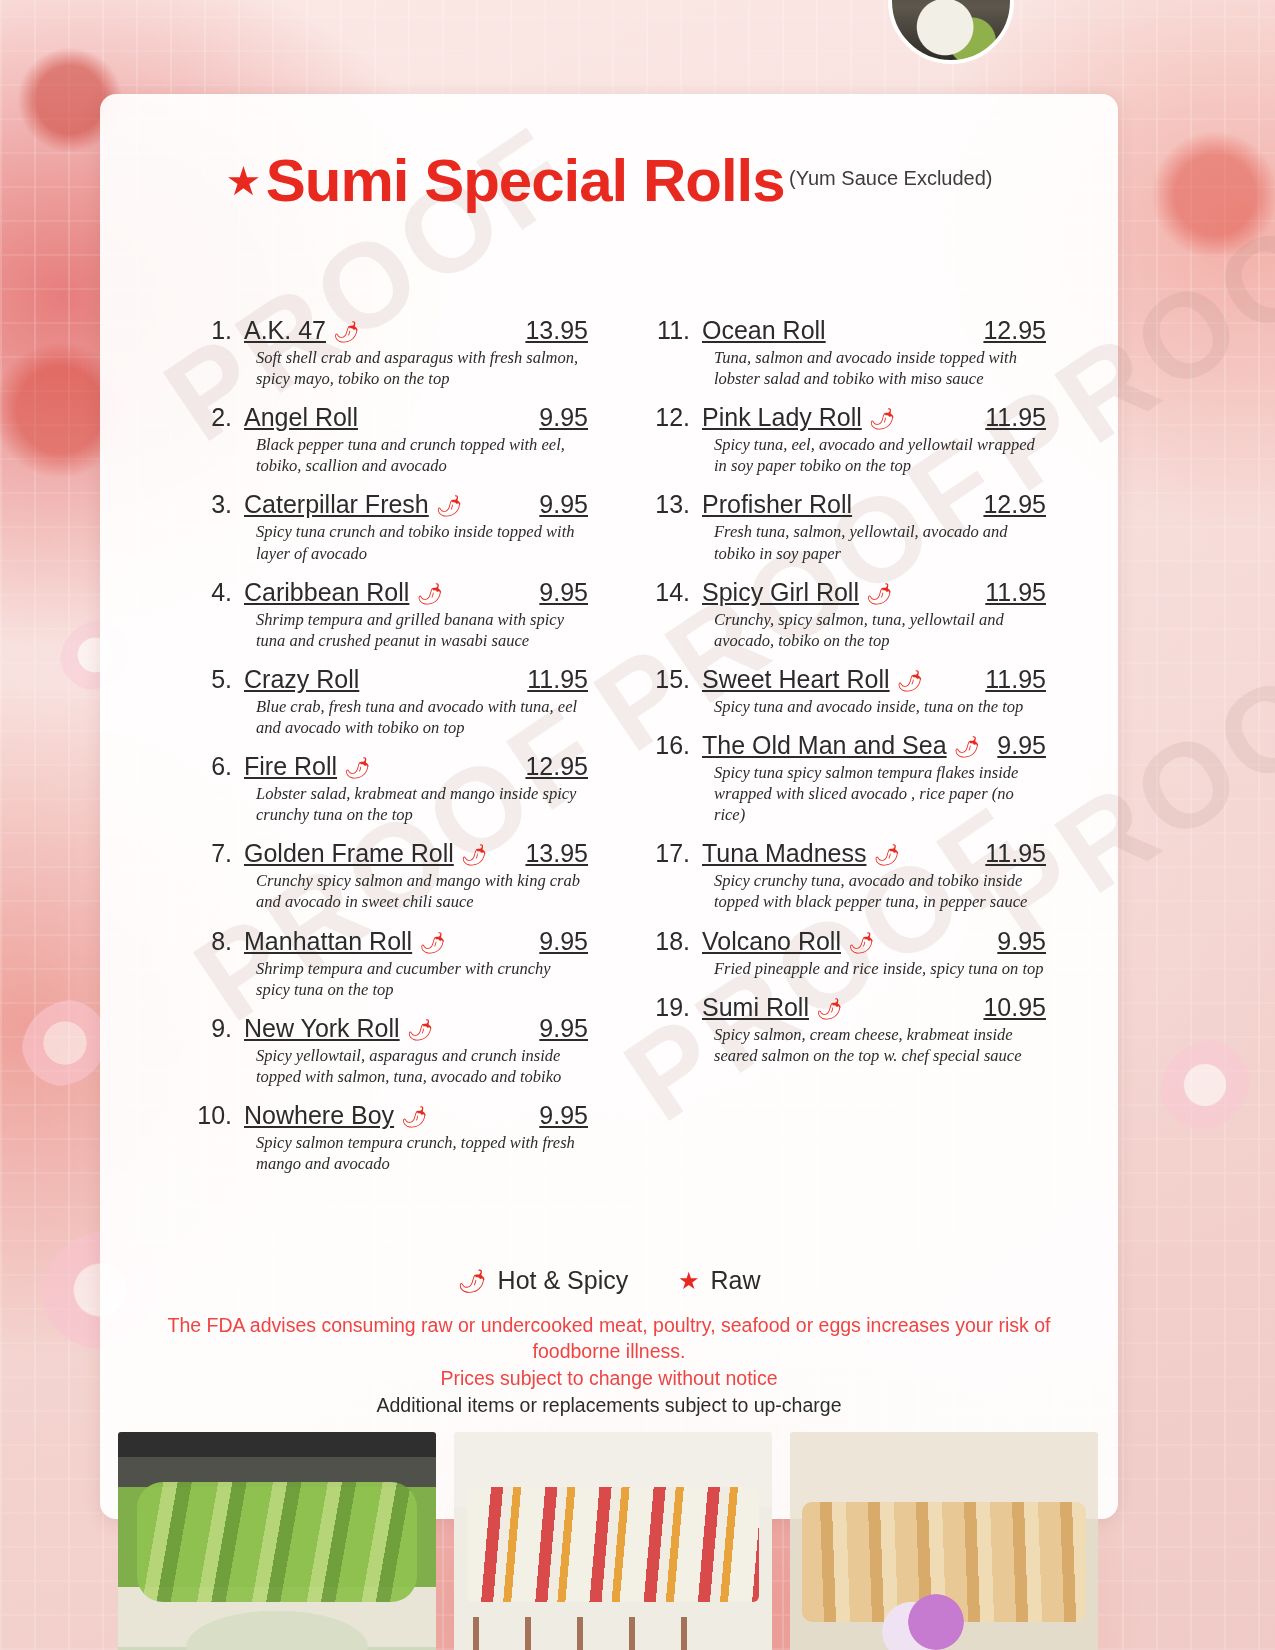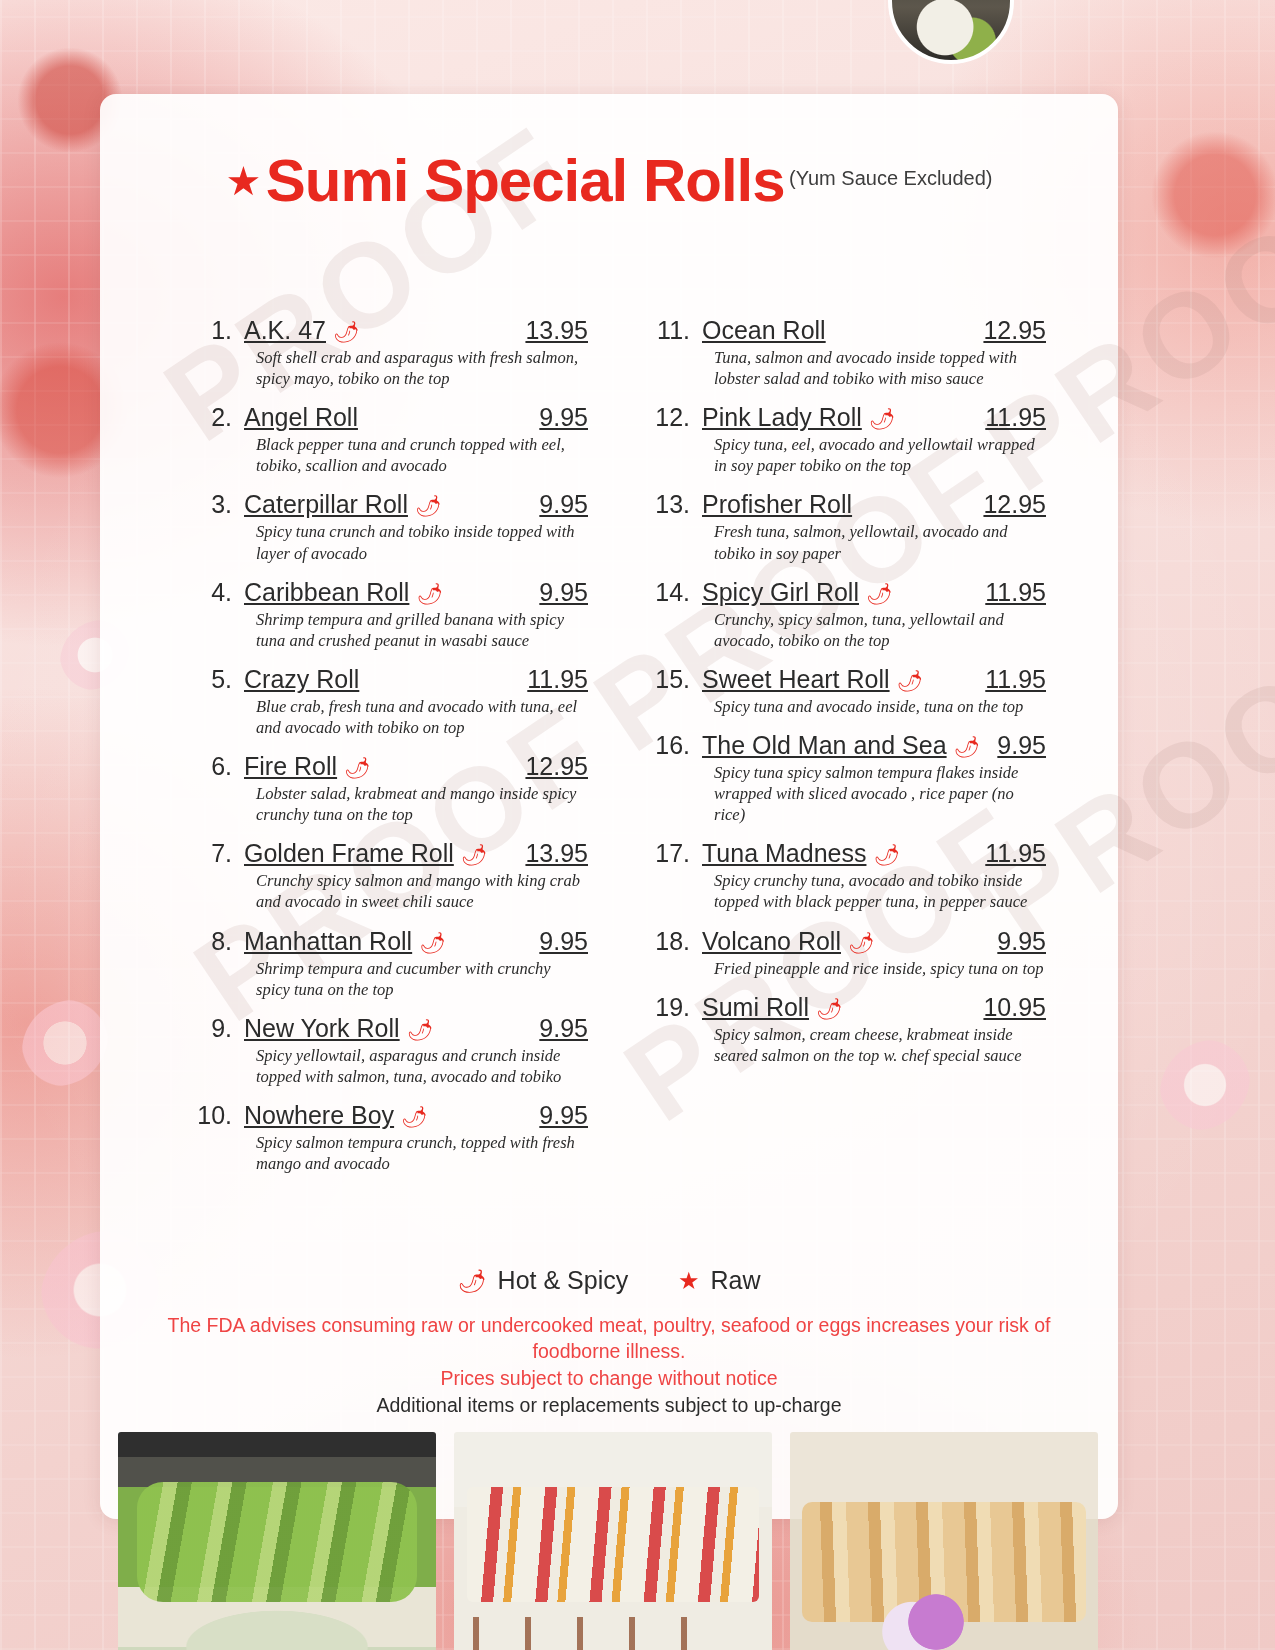--- a/index.html
+++ b/index.html
@@ -169,21 +169,21 @@
             <span class="price">9.95</span>
           </div>
           <div class="desc">Black pepper tuna and crunch topped with eel, tobiko, scallion and avocado</div>
         </div>
       </div>
 
       <div class="item">
         <div class="num">3.</div>
         <div class="body">
           <div class="line1">
-            <span class="name">Caterpillar Roll</span>
+            <span class="name">Caterpillar Fresh</span>
             <span class="chili">🌶</span>
             <span class="dotfill"></span>
             <span class="price">9.95</span>
           </div>
           <div class="desc">Spicy tuna crunch and tobiko inside topped with layer of avocado</div>
         </div>
       </div>
 
       <div class="item">
         <div class="num">4.</div>

